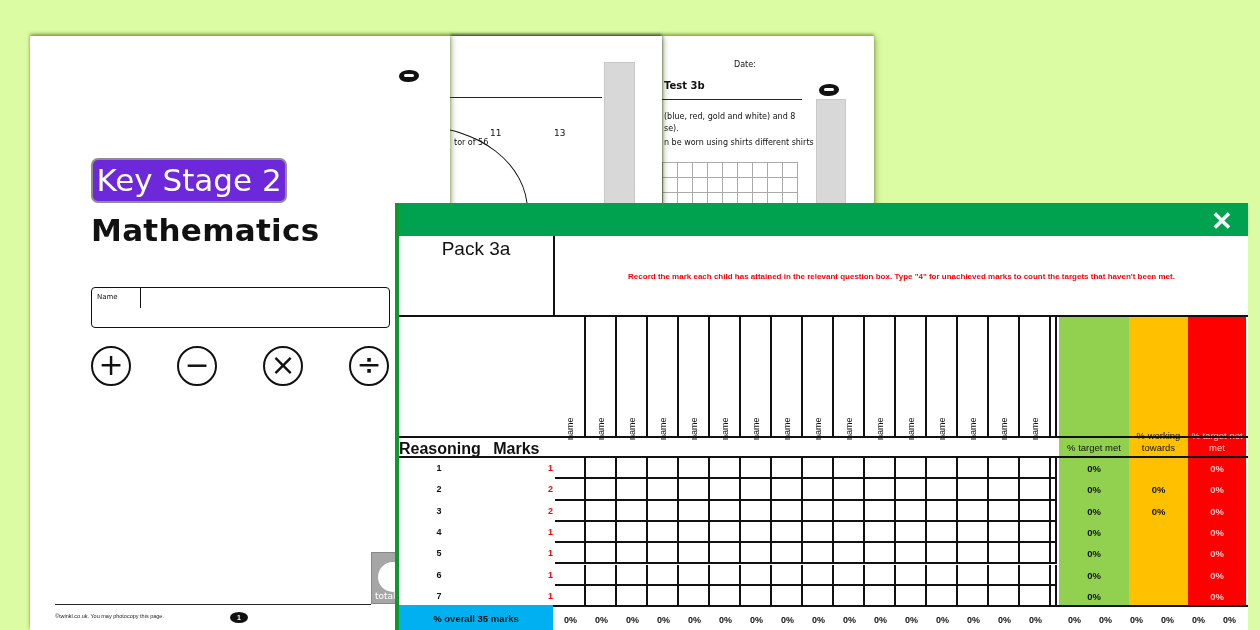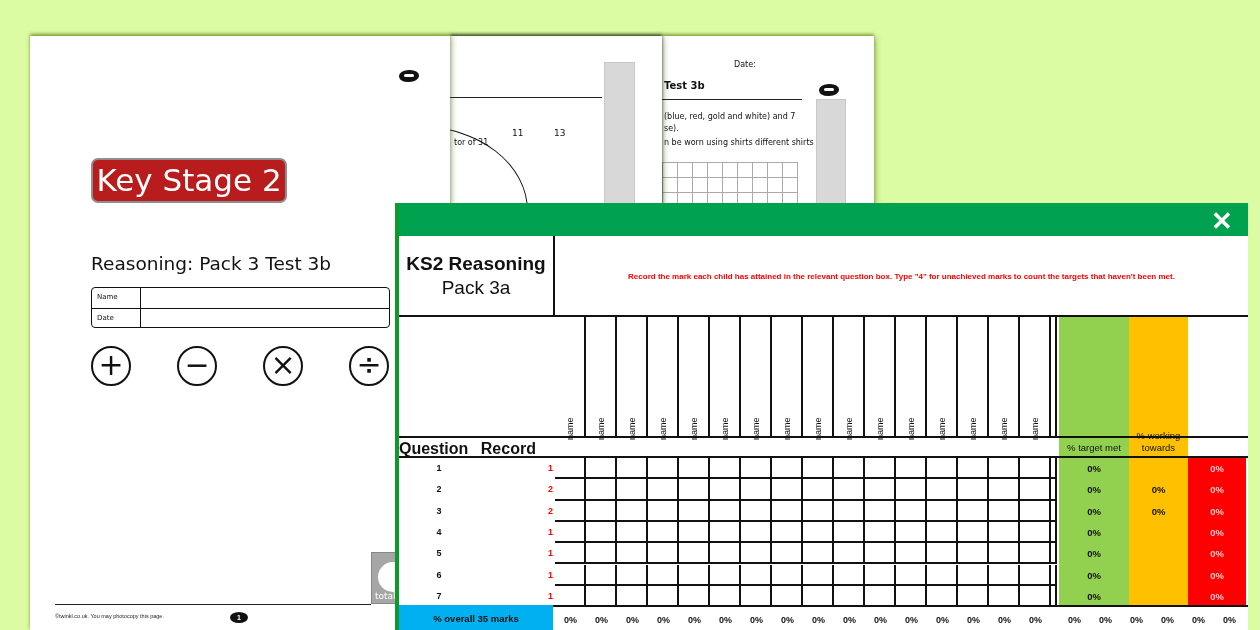--- a/index.html
+++ b/index.html
@@ -28,21 +28,21 @@
   .s3-title { position: absolute; left: 2px; top: 44px; font-size: 10px; font-weight: bold; }
   .s3-line { position: absolute; left: 0; top: 63px; width: 140px; border-top: 1.5px solid #222; }
   .s3-t1 { position: absolute; left: 2px; top: 76px; font-size: 8px; }
   .s3-t2 { position: absolute; left: 2px; top: 88px; font-size: 8px; }
   .s3-t3 { position: absolute; left: 2px; top: 102px; font-size: 8px; }
   .s3-grid { position: absolute; left: 0; top: 126px; width: 136px; height: 60px;
     background-image: linear-gradient(#aaa 1px, transparent 1px), linear-gradient(90deg, #aaa 1px, transparent 1px);
     background-size: 15px 15px; border-right: 1px solid #aaa; }
 
   
-  .ks-badge { position: absolute; left: 61px; top: 122px; width: 196px; height: 45px; background: #b91c1c; border: 2px solid #8e8e8e; border-radius: 7px;
+  .ks-badge { position: absolute; left: 61px; top: 122px; width: 196px; height: 45px; background: #6d28d9; border: 2px solid #8e8e8e; border-radius: 7px;
     color: #fff; font-size: 31px; line-height: 41px; text-align: center; font-family: "DejaVu Sans", sans-serif; }
   .cover-title { position: absolute; left: 61px; top: 176px; font-size: 31px; font-weight: bold; font-family: "DejaVu Sans", sans-serif; color: #111; letter-spacing: 0.3px; }
   .cover-sub { position: absolute; left: 61px; top: 217px; font-size: 18.5px; font-family: "DejaVu Sans", sans-serif; color: #111; }
   .cover-form { position: absolute; left: 61px; top: 251px; width: 299px; height: 41px; border: 1.5px solid #111; border-radius: 4px; }
   .cover-form .frow { height: 50%; display: flex; }
   .cover-form .frow + .frow { border-top: 1.5px solid #111; }
   .cover-form .flab { width: 49px; border-right: 1.5px solid #111; font-size: 7px; padding: 5px 0 0 5px; }
   .op { position: absolute; top: 310px; width: 40px; height: 40px; border: 2.5px solid #111; border-radius: 50%;
     font-size: 30px; line-height: 34px; text-align: center; color: #111; font-family: "DejaVu Sans", sans-serif; }
   .cover-foot-line { position: absolute; left: 25px; top: 568px; width: 316px; border-top: 1.5px solid #222; }
@@ -82,73 +82,70 @@
   .overall-row { position: absolute; left: 0; top: 369px; width: 849px; height: 25px; border-top: 2px solid #111; }
   .ov { position: absolute; top: 10px; font-size: 9px; font-weight: bold; text-align: center; color: #111; }
 </style>
 </head>
 <body>
 
 <div class="sheet sheet-3">
   <div class="s3-date kid">Date:</div>
   <div class="s3-title kid">Test 3b</div>
   <div class="s3-line"></div>
-  <div class="s3-t1 kid">(blue, red, gold and white) and 7</div>
+  <div class="s3-t1 kid">(blue, red, gold and white) and 8</div>
   <div class="s3-t2 kid">se).</div>
   <div class="s3-t3 kid">n be worn using shirts different shirts</div>
   <div class="s3-grid"></div>
   <div class="twinkl-logo" style="left:157px; top:48px;"></div>
   <div class="grey-bar" style="left:154px; top:63px; width:30px; height:112px;"></div>
 </div>
 
 <div class="sheet sheet-2">
   <div class="s2-line"></div>
-  <div class="s2-n kid" style="left:40px;margin-left:22px;">11</div>
+  <div class="s2-n kid" style="left:40px;">11</div>
   <div class="s2-n kid" style="left:104px;">13</div>
   <div class="s2-oval"></div>
-  <div class="s2-text kid">tor of 31</div>
+  <div class="s2-text kid">tor of 56</div>
   <div class="grey-bar" style="left:154px; top:26px; width:31px; height:149px;"></div>
 </div>
 
 <div class="sheet sheet-1">
   <div class="twinkl-logo" style="left:369px; top:34px;"></div>
   <div class="ks-badge">Key Stage 2</div>
-  <div class="cover-sub">Reasoning: Pack 3 Test 3b</div>
+  <div class="cover-title">Mathematics</div>
   <div class="cover-form">
     <div class="frow">
       <div class="flab kid">Name</div>
-    </div>
-    <div class="frow">
-      <div class="flab kid">Date</div>
     </div>
   </div>
   <div class="op" style="left:61px;">+</div>
   <div class="op" style="left:147px;">−</div>
   <div class="op" style="left:233px;">×</div>
   <div class="op" style="left:319px;">÷</div>
   <div class="total-box">
     <div class="dial"></div>
     <div class="lbl">total</div>
   </div>
   <div class="cover-foot-line"></div>
   <div class="cover-copy">©twinkl.co.uk. You may photocopy this page.</div>
   <div class="page-num">1</div>
 </div>
 
 <div class="popup">
   <div class="popup-close">✕</div>
   <div class="sheet-body">
     <div class="title-cell">
-      <div class="t1">KS2 Reasoning</div>
       <div class="t2">Pack 3a</div>
     </div>
     <div class="instr">Record the mark each child has attained in the relevant question box. Type "4" for unachieved marks to count the targets that haven't been met.</div>
 
     <div class="stat-head" style="left:730px; width:59px; background:#ffc000; color:#111;">% working towards</div>
     <div class="stat-head" style="left:660px; width:70px; background:#92d050; color:#111;">% target met</div>
+    <div class="stat-head" style="left:789px; width:58px; background:#ff0000; color:#ffc7c7;">% target not met</div>
     <div class="stat-band" style="left:660px; width:70px; background:#92d050;"></div>
     <div class="stat-band" style="left:730px; width:59px; background:#ffc000;"></div>
     <div class="stat-band" style="left:789px; width:58px; background:#ff0000;"></div>
 
     <div class="name-row">
       <div class="col-name" style="left:156px; width:31px;">
           <span>name</span>
         </div>
       <div class="col-name" style="left:187px; width:31px;">
           <span>name</span>
@@ -192,21 +189,21 @@
       <div class="col-name" style="left:590px; width:31px;">
           <span>name</span>
         </div>
       <div class="col-name" style="left:621px; width:31px;">
           <span>name</span>
         </div>
       <div class="col-name" style="left:652px; width:6px;"></div>
     </div>
 
     <div class="q-header">
-      <div class="qh">Question Record</div>
+      <div class="qh">Reasoning Marks</div>
     </div>
 
     <div id="qrows">
         <div class="q-row" style="top: 222px;">
           <div class="qn">1</div>
           <div class="qm">1</div>
         </div>
         <div class="grid-cell" style="left: 156px; top: 222px; width: 31px; height: 21.3px;"></div>
         <div class="grid-cell" style="left: 187px; top: 222px; width: 31px; height: 21.3px;"></div>
         <div class="grid-cell" style="left: 218px; top: 222px; width: 31px; height: 21.3px;"></div>

